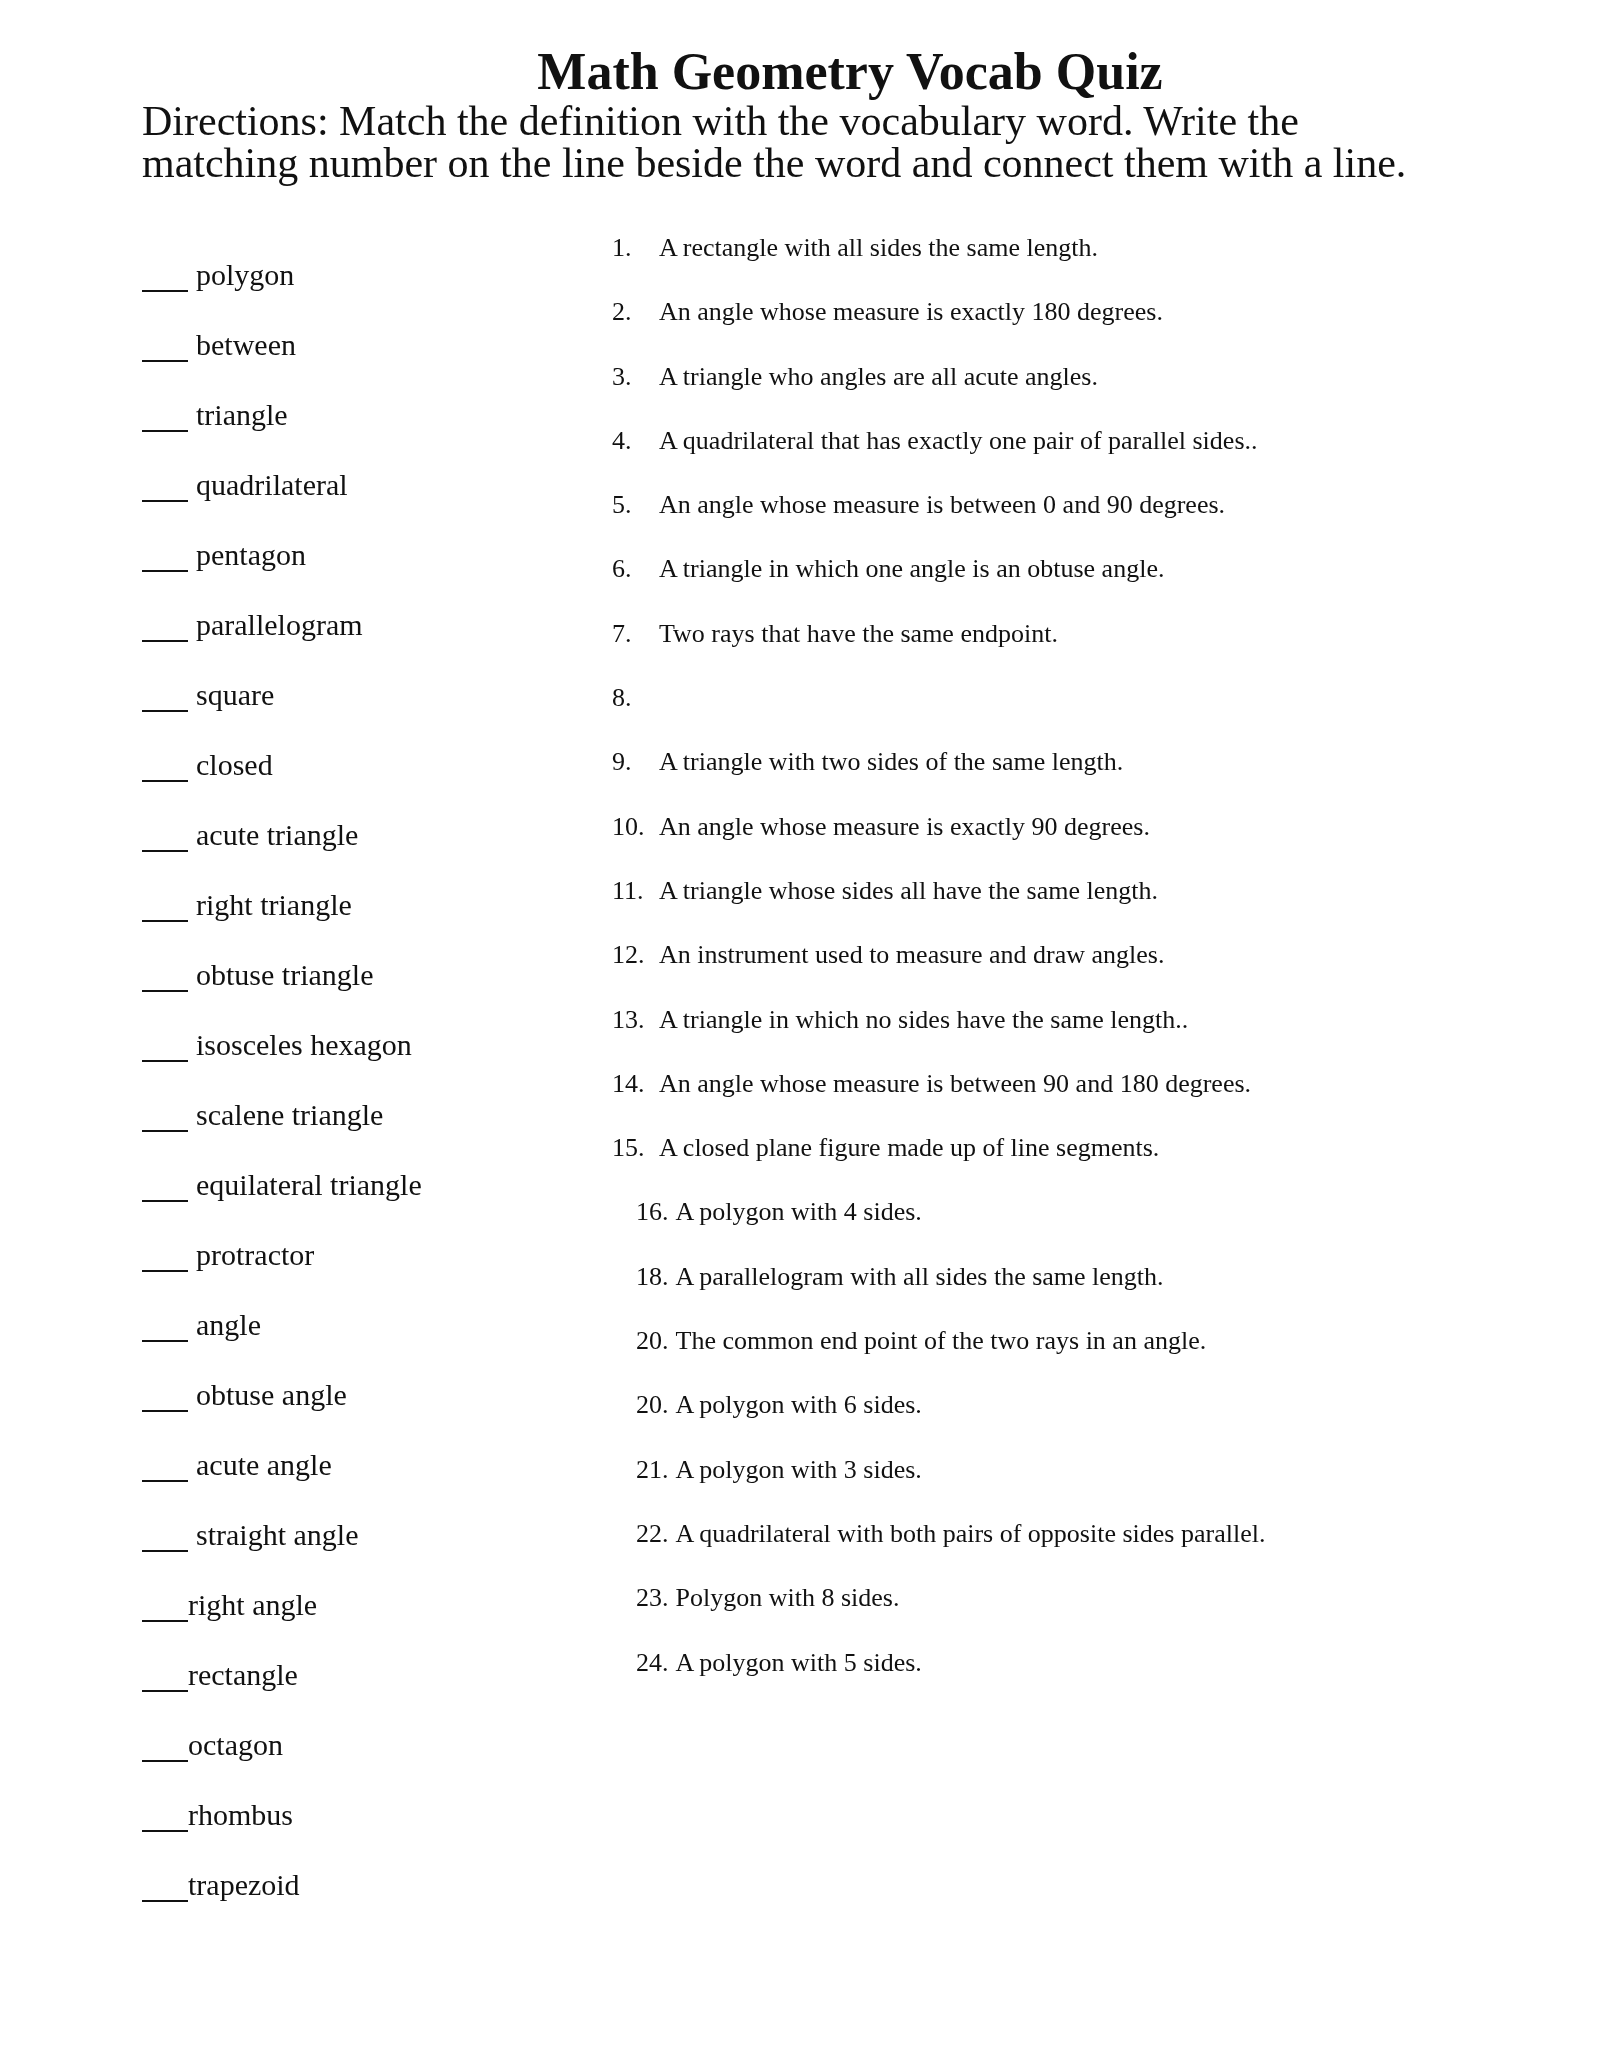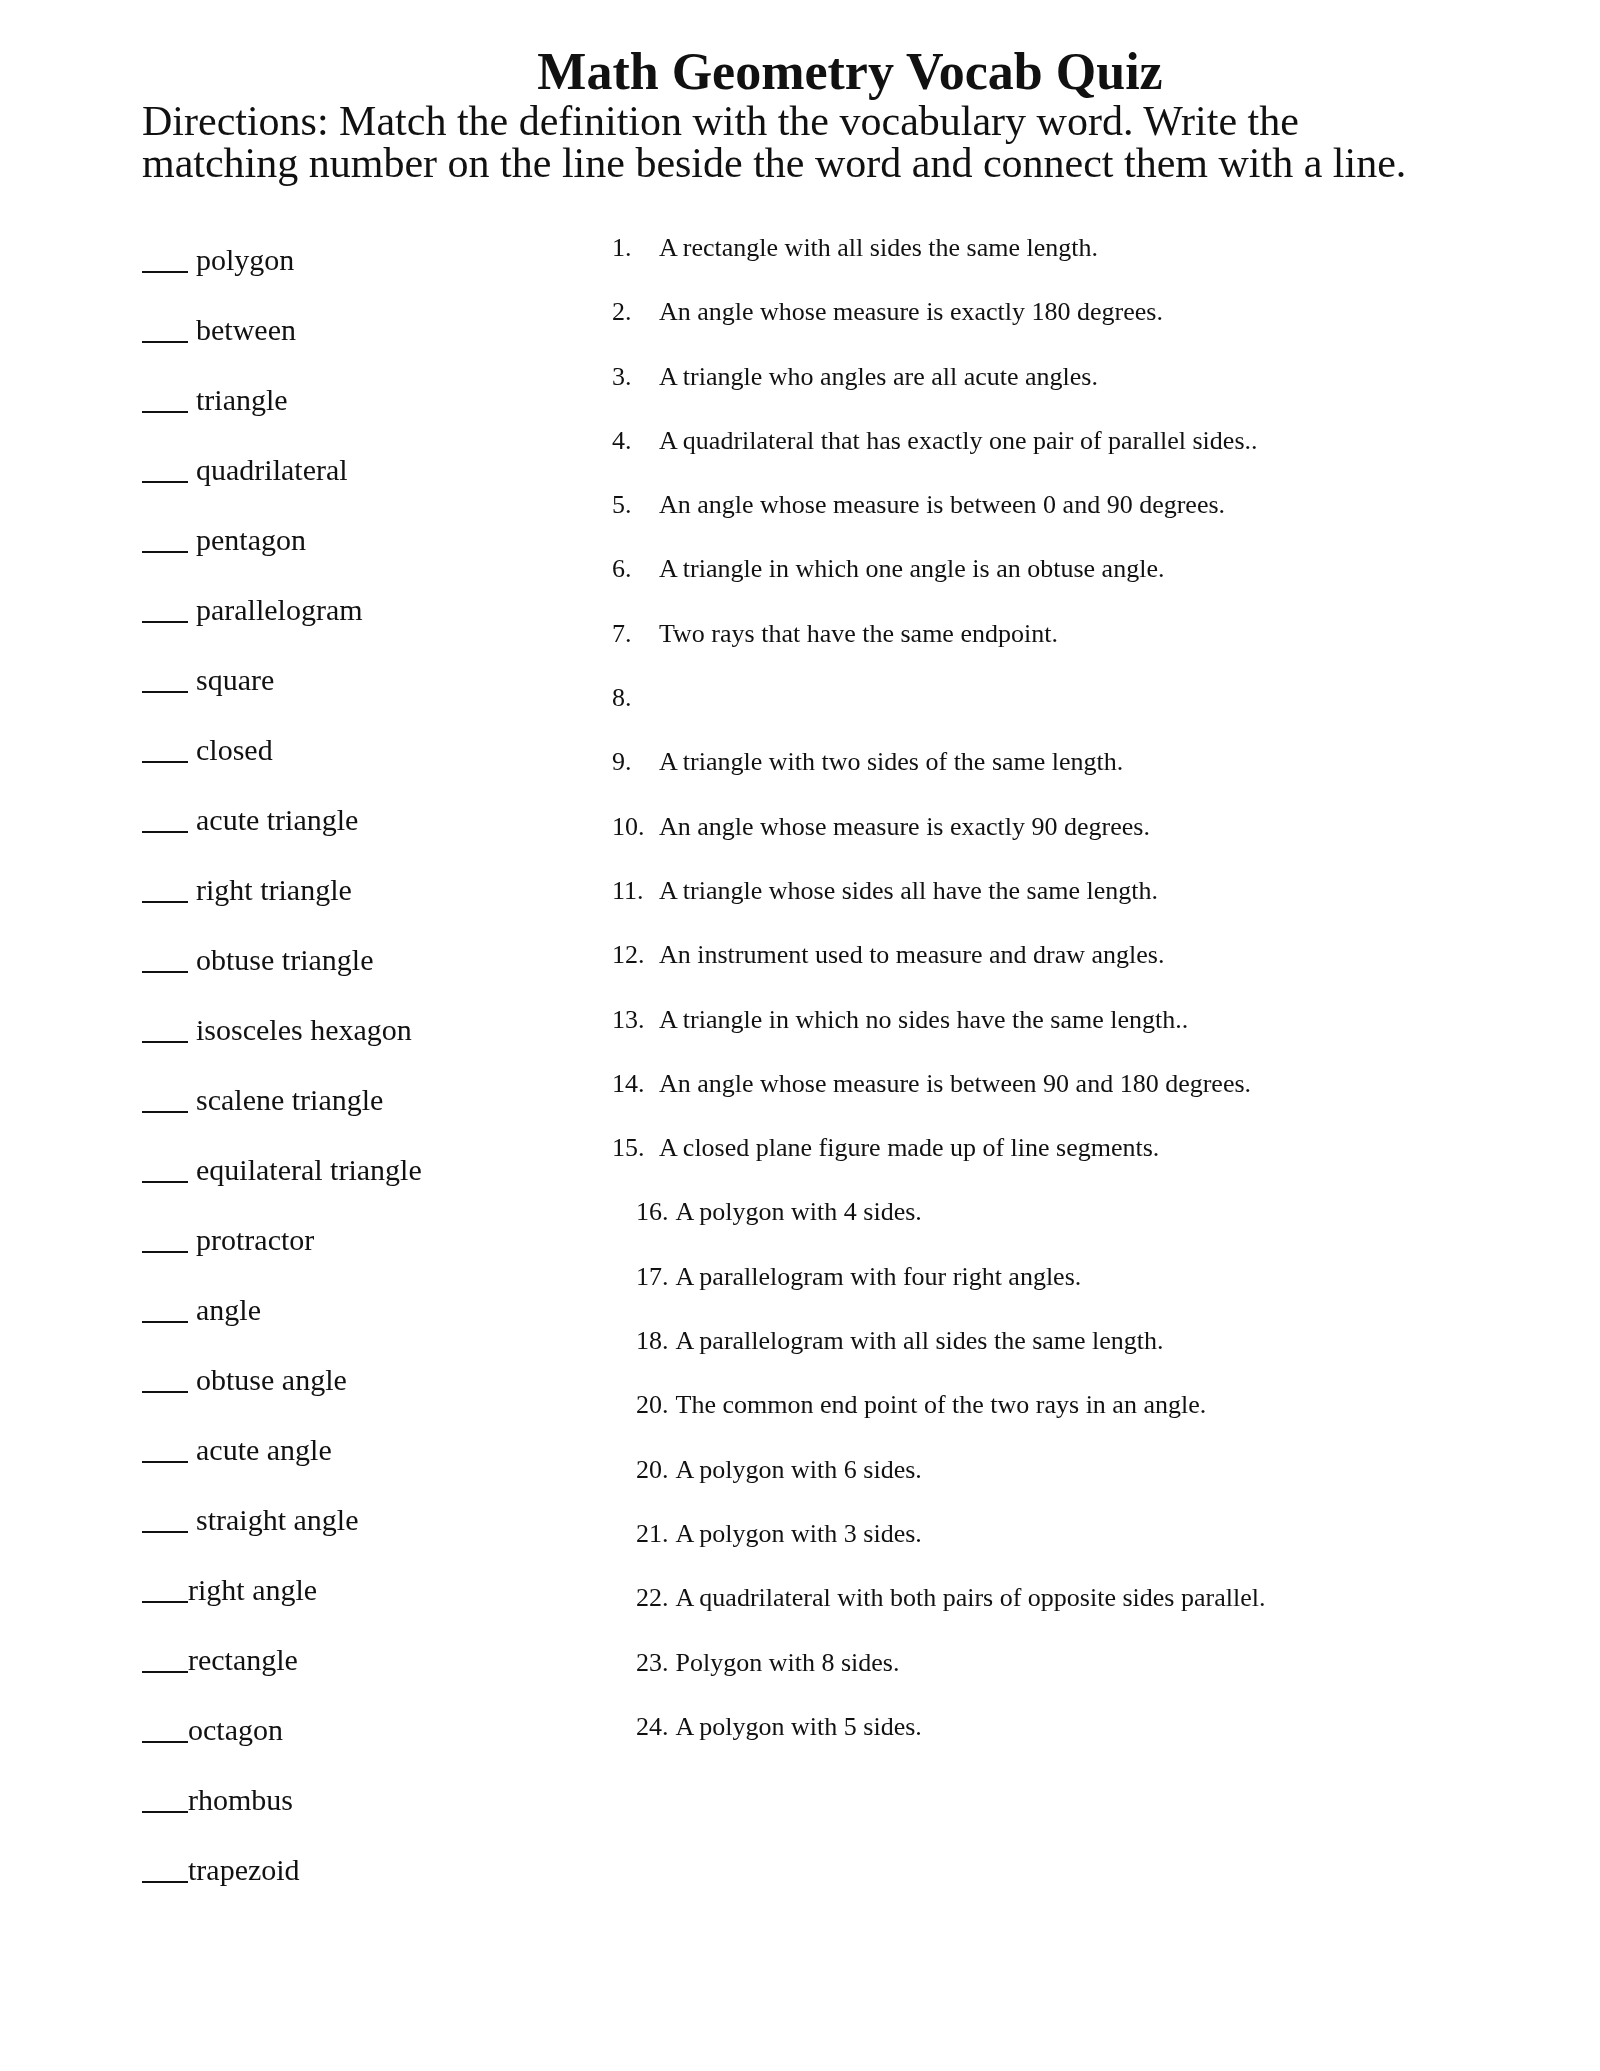--- a/index.html
+++ b/index.html
@@ -40,21 +40,21 @@
       left: 142px;
       top: 240px;
       width: 460px;
       margin: 0;
       padding: 0;
       list-style: none;
     }
     .word-item {
       height: 70px;
       display: flex;
-      align-items: flex-start;
+      align-items: center;
       font-size: 30px;
       line-height: 40px;
     }
     .blank-line {
       display: inline-block;
       width: 46px;
       height: 2px;
       background: #111;
       margin-top: 31px;
       margin-right: 8px;
@@ -246,24 +246,20 @@
     </li>
     <li class="def-item">
       <span class="def-num">15.</span>
       <span> A closed plane figure made up of line segments.</span>
     </li>
     <li class="def-item">
       <span class="def-num compact">16.</span>
       <span>A polygon with 4 sides.</span>
     </li>
     <li class="def-item">
-      <span class="def-num compact">17.</span>
-      <span>A parallelogram with four right angles.</span>
-    </li>
-    <li class="def-item">
       <span class="def-num compact">18.</span>
       <span>A parallelogram with all sides the same length.</span>
     </li>
     <li class="def-item">
       <span class="def-num compact">20.</span>
       <span>The common end point of the two rays in an angle.</span>
     </li>
     <li class="def-item">
       <span class="def-num compact">20.</span>
       <span>A polygon with 6 sides.</span>

